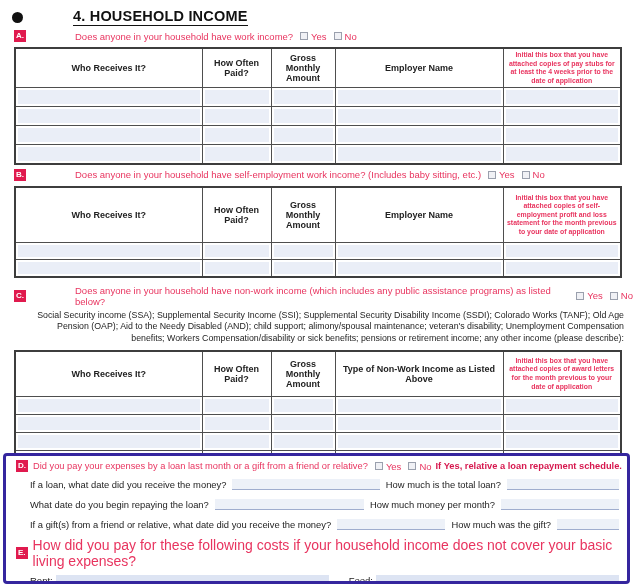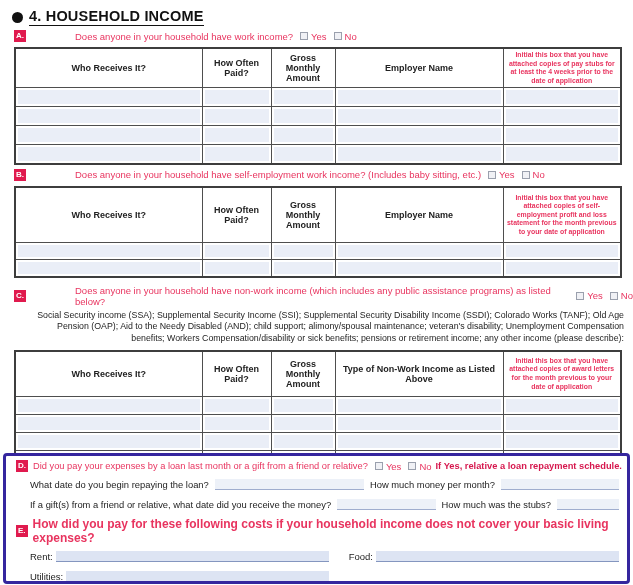--- a/index.html
+++ b/index.html
@@ -1,21 +1,21 @@
 <!DOCTYPE html>
 <html><head>
 <meta charset="utf-8">
 <style>
   * { margin:0; padding:0; box-sizing:border-box; }
   html,body { background:#ffffff; }
   body { width:633px; height:585px; font-family:"Liberation Sans", sans-serif; color:#232323; overflow:hidden; }
   .page { position:relative; width:633px; height:585px; padding-top:8px; }
 
   
-  .title-row { display:flex; align-items:center; margin-left:12px; margin-bottom:4px; }
+  .title-row { display:flex; align-items:center; margin-left:12px; margin-bottom:4px;gap:44px; }
   .bullet { width:11px; height:11px; border-radius:50%; background:#111; margin-right:6px; flex:0 0 auto; }
   .page-title { font-size:14.5px; font-weight:bold; color:#111; border-bottom:1.6px solid #111; padding-bottom:1px; letter-spacing:0.2px; }
 
   
   .q-row { display:flex; align-items:center; margin-left:14px; margin-bottom:5px; }
   .badge { display:inline-block; background:#e01a4e; color:#fff; font-size:8px; font-weight:bold; line-height:10px; padding:1px 2px; margin-right:5px; flex:0 0 auto; }
   .red { color:#e8345f; }
   .q-text { font-size:9.5px;padding-left:44px; }
   .cb { display:inline-block; width:8px; height:8px; border:1px solid #9aa0ad; background:#f0f1f5; margin:0 3px 0 7px; flex:0 0 auto; }
   .cb-label { font-size:9.5px; }
@@ -45,21 +45,21 @@
   .d-q { font-size:9.3px; white-space:nowrap; }
   .d-emph { font-size:9.3px; font-weight:bold; color:#d6184e; margin-left:4px; white-space:nowrap; }
   .sub-line { display:flex; align-items:flex-end; margin:0 0 7px 14px; font-size:9.4px; color:#232323; height:13px; }
   .sub-line .lbl { white-space:nowrap; }
   .blank { border-bottom:1px solid #9fadce; background:rgba(222,229,243,0.55); height:11px; margin:0 6px; }
   .blank.grow { flex:1 1 auto; }
   .blank.b110 { flex:0 0 112px; margin-right:0; }
   .blank.b120 { flex:0 0 118px; margin-right:0; }
   .blank.b62  { flex:0 0 62px;  margin-right:0; }
   .e-head { display:flex; align-items:center; margin:2px 0 4px 0; }
-  .e-q { font-size:12px; font-weight:bold; }
+  .e-q { font-size:14px; font-weight:normal; }
   .e-grid { display:grid; grid-template-columns: 1.05fr 0.95fr; column-gap:20px; row-gap:7px; margin-left:14px; }
   .e-field { display:flex; align-items:flex-end; font-size:9.5px; height:13px; }
   .e-blank { flex:1 1 auto; height:11px; margin-left:3px; background:#dde4f3; border-bottom:1.5px solid #8496bf; }
 </style>
 </head>
 <body>
 
 <div class="page">
 
   <div class="title-row">
@@ -238,32 +238,38 @@
     <div class="d-row">
       <span class="badge">D.</span>
       <span class="d-q red">Did you pay your expenses by a loan last month or a gift from a friend or relative?</span>
       <span class="cb"></span>
       <span class="cb-label red">Yes</span>
       <span class="cb"></span>
       <span class="cb-label red">No</span>
       <span class="d-emph">If Yes, relative a loan repayment schedule.</span>
     </div>
 
+    <div class="sub-line">
+      <span class="lbl">If a loan, what date did you receive the money?</span>
+      <span class="blank grow"></span>
+      <span class="lbl">How much is the total loan?</span>
+      <span class="blank b110"></span>
+    </div>
 
     <div class="sub-line">
       <span class="lbl">What date do you begin repaying the loan?</span>
       <span class="blank grow"></span>
       <span class="lbl">How much money per month?</span>
       <span class="blank b120"></span>
     </div>
 
     <div class="sub-line">
       <span class="lbl">If a gift(s) from a friend or relative, what date did you receive the money?</span>
       <span class="blank grow"></span>
-      <span class="lbl">How much was the stubs?</span>
+      <span class="lbl">How much was the gift?</span>
       <span class="blank b62"></span>
     </div>
 
     <div class="e-head">
       <span class="badge">E.</span>
       <span class="e-q red">How did you pay for these following costs if your household income does not cover your basic living expenses?</span>
     </div>
 
     <div class="e-grid">
       <div class="e-field">

